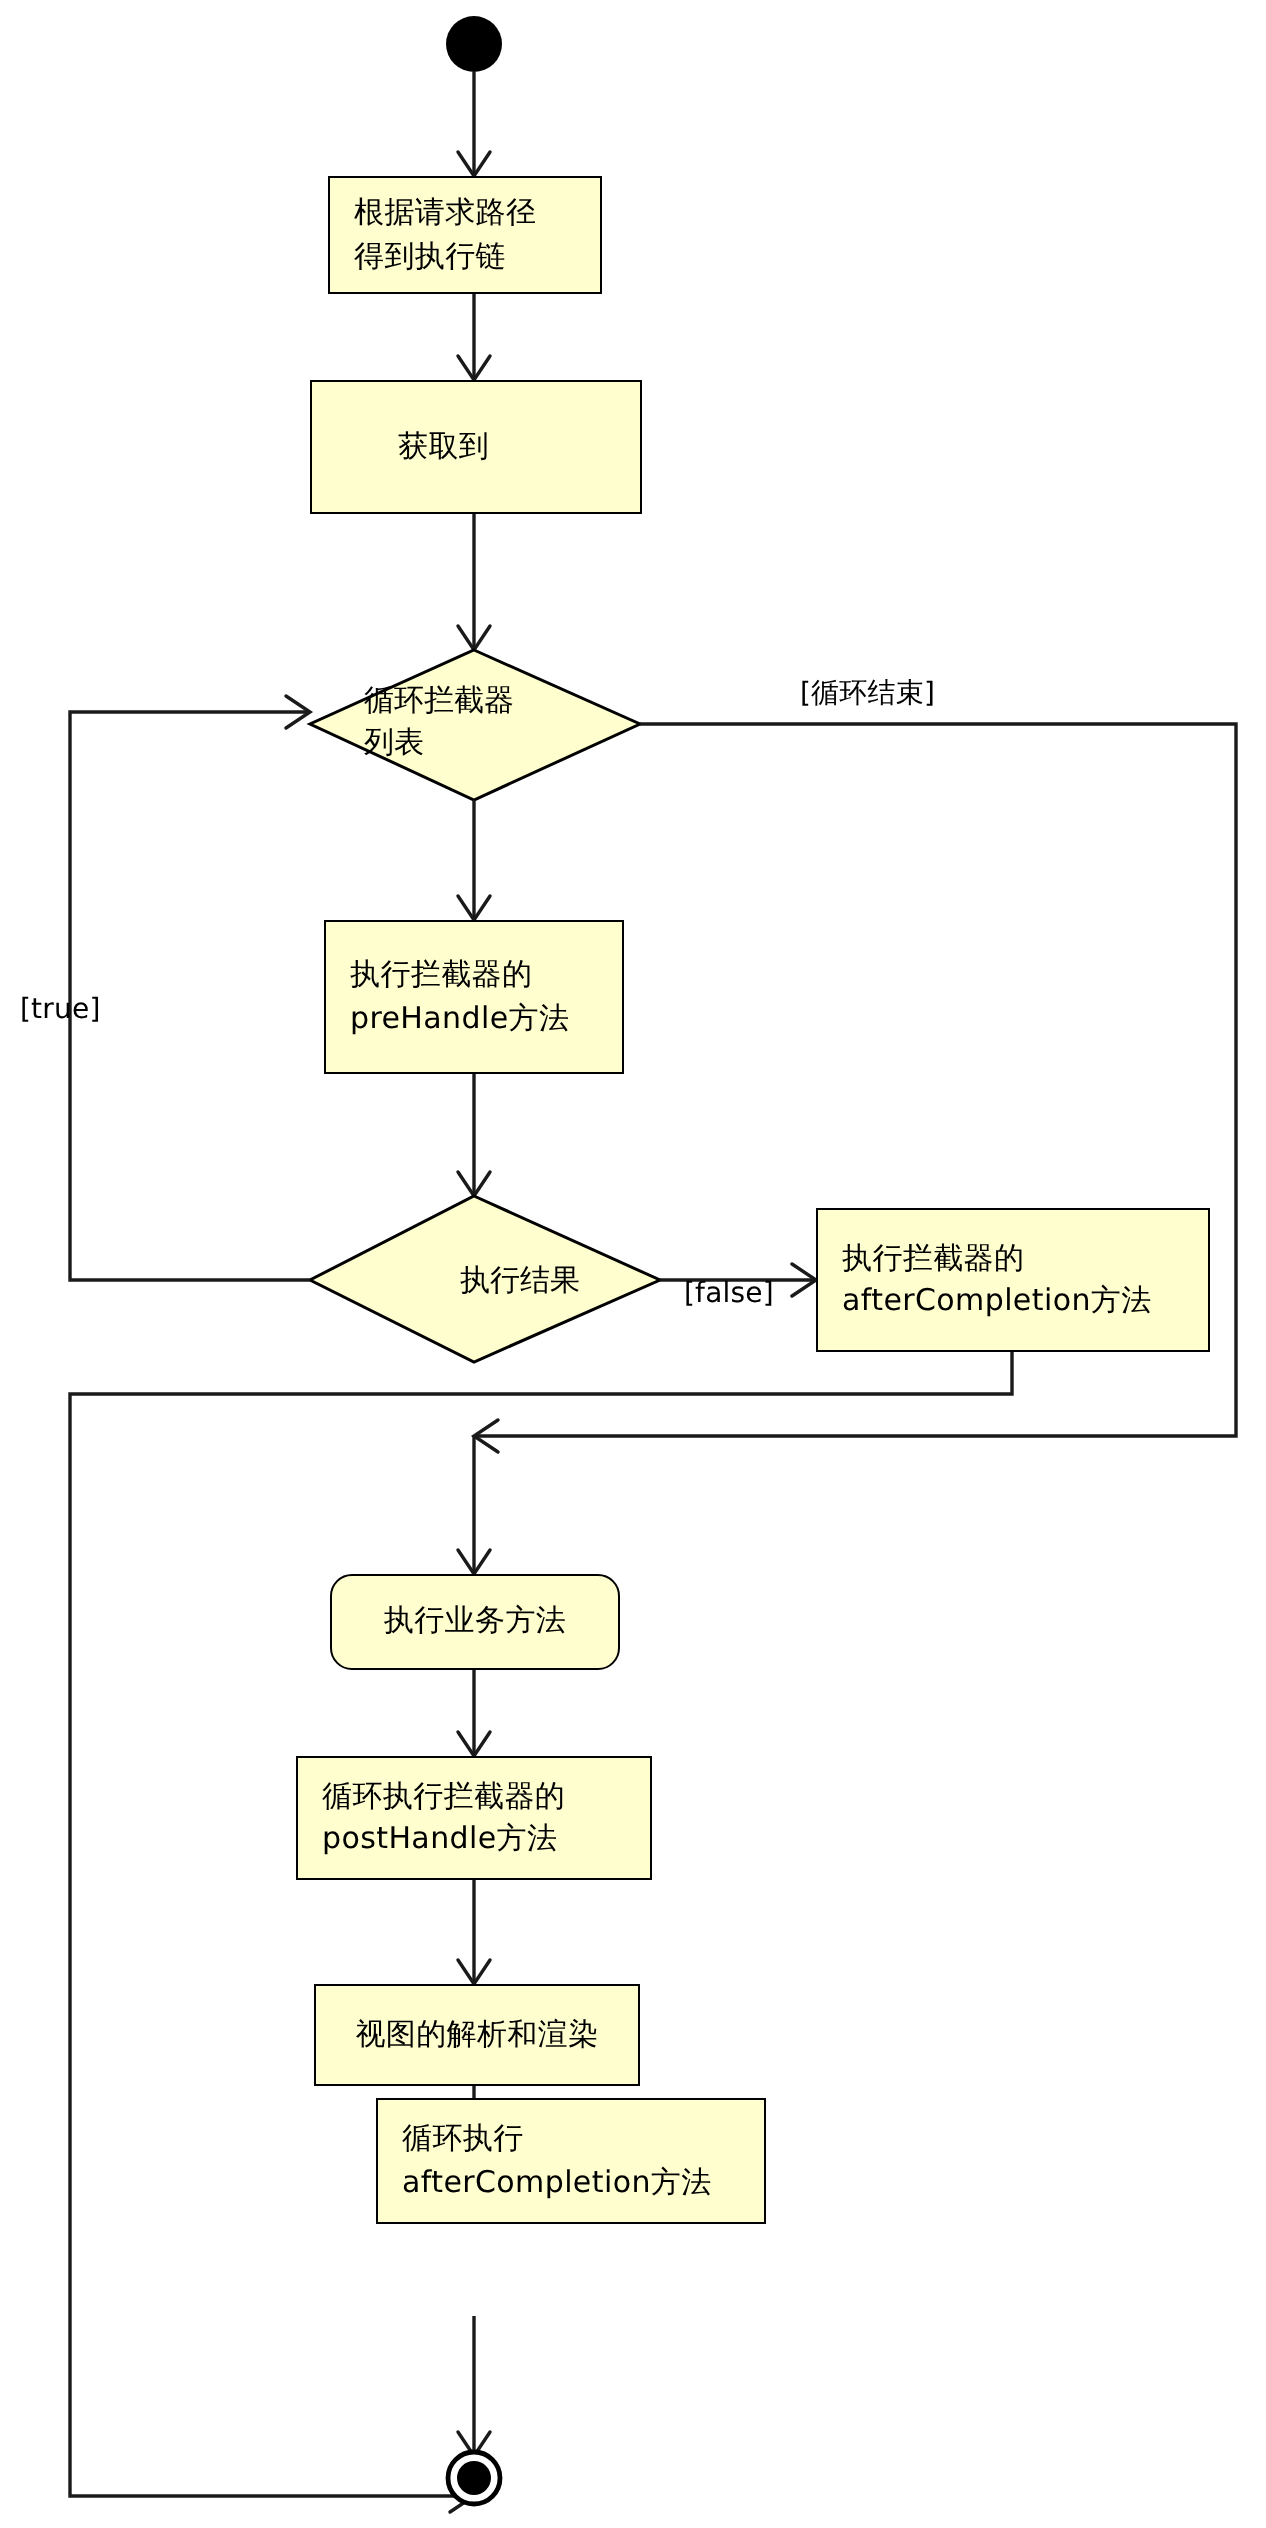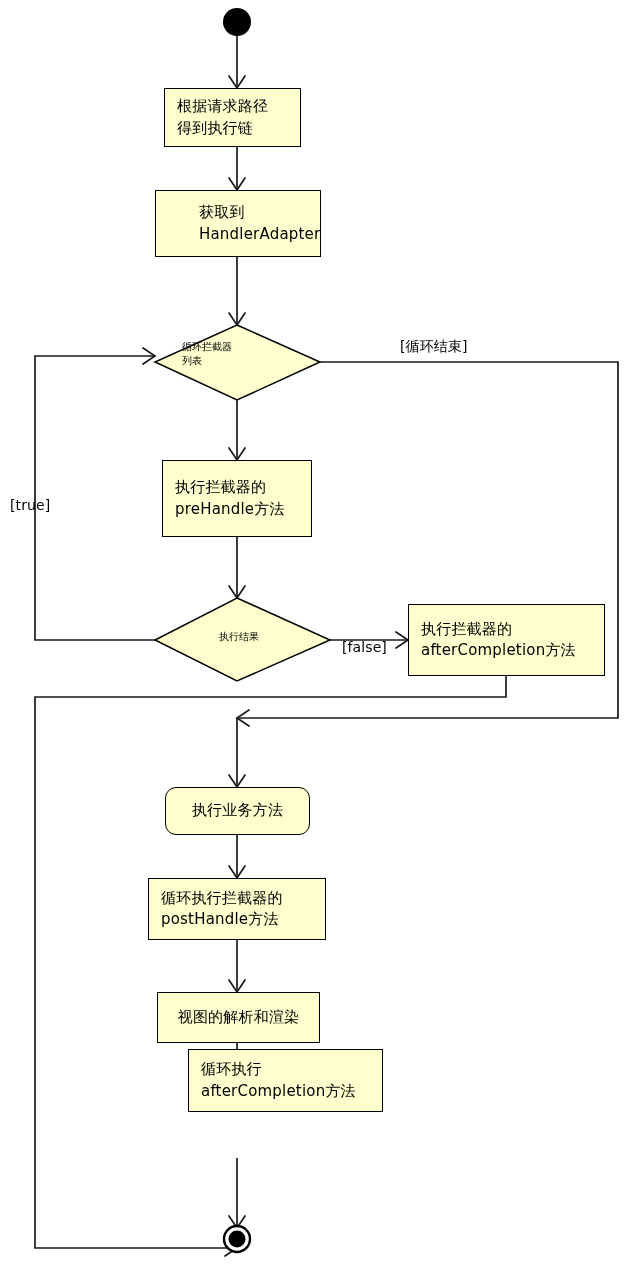--- a/index.html
+++ b/index.html
@@ -38,21 +38,21 @@
   }
   .node-box.centered {
     align-items: center;
     padding-left: 0;
   }
   .node-line {
     white-space: nowrap;
   }
   .diamond-label {
     position: absolute;
-    font-size: 10px;
+    font-size: 15px;
     line-height: 1.42;
     color: #000000;
     text-align: left;
     white-space: nowrap;
     pointer-events: none;
   }
   .edge-label {
     position: absolute;
     font-size: 14px;
     color: #000000;
@@ -126,34 +126,33 @@
     <circle cx="237" cy="1239" r="8.5" fill="#000000"></circle>
   </svg>
 
   <div class="node-box" style="left:164px; top:88px; width:137px; height:59px;">
     <span class="node-line">根据请求路径</span>
     <span class="node-line">得到执行链</span>
   </div>
 
   <div class="node-box" style="left:155px; top:190px; width:166px; height:67px;padding-left:43px;">
     <span class="node-line">获取到</span>
-    <span class="node-line">HandlerAdapter</span>
   </div>
 
   <div class="diamond-label" style="left:182px; top:340px; width:110px;">
     <div class="node-line">循环拦截器</div>
     <div class="node-line">列表</div>
   </div>
 
   <div class="node-box" style="left:162px; top:460px; width:150px; height:77px;">
     <span class="node-line">执行拦截器的</span>
     <span class="node-line">preHandle方法</span>
   </div>
 
-  <div class="diamond-label" style="left:204px; top:630px; width:70px; text-align:center;">
+  <div class="diamond-label" style="left:225px; top:630px; width:70px; text-align:center;">
     <div class="node-line">执行结果</div>
   </div>
 
   <div class="node-box" style="left:408px; top:604px; width:197px; height:72px;">
     <span class="node-line">执行拦截器的</span>
     <span class="node-line">afterCompletion方法</span>
   </div>
 
   <div class="node-box centered" style="left:165px; top:787px; width:145px; height:48px;border-radius:11px;">
     <span class="node-line">执行业务方法</span>

